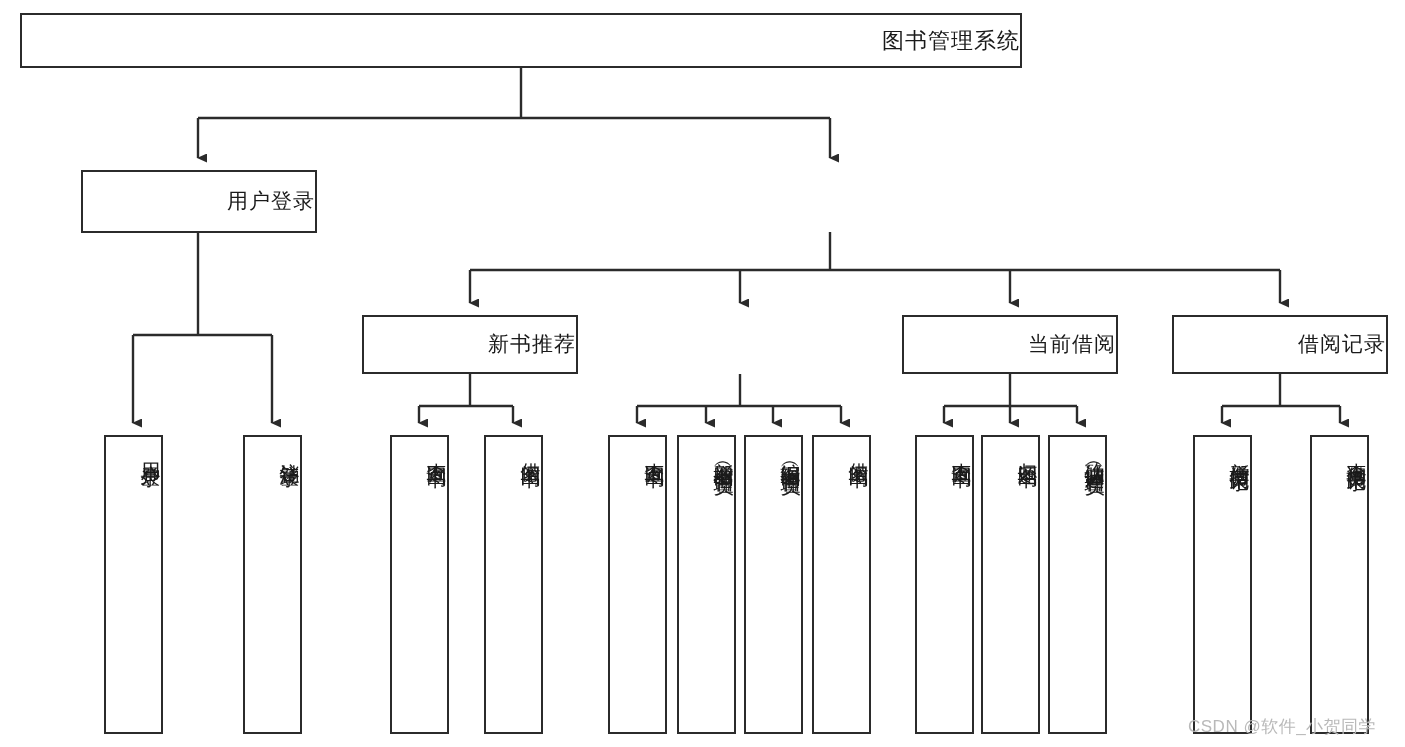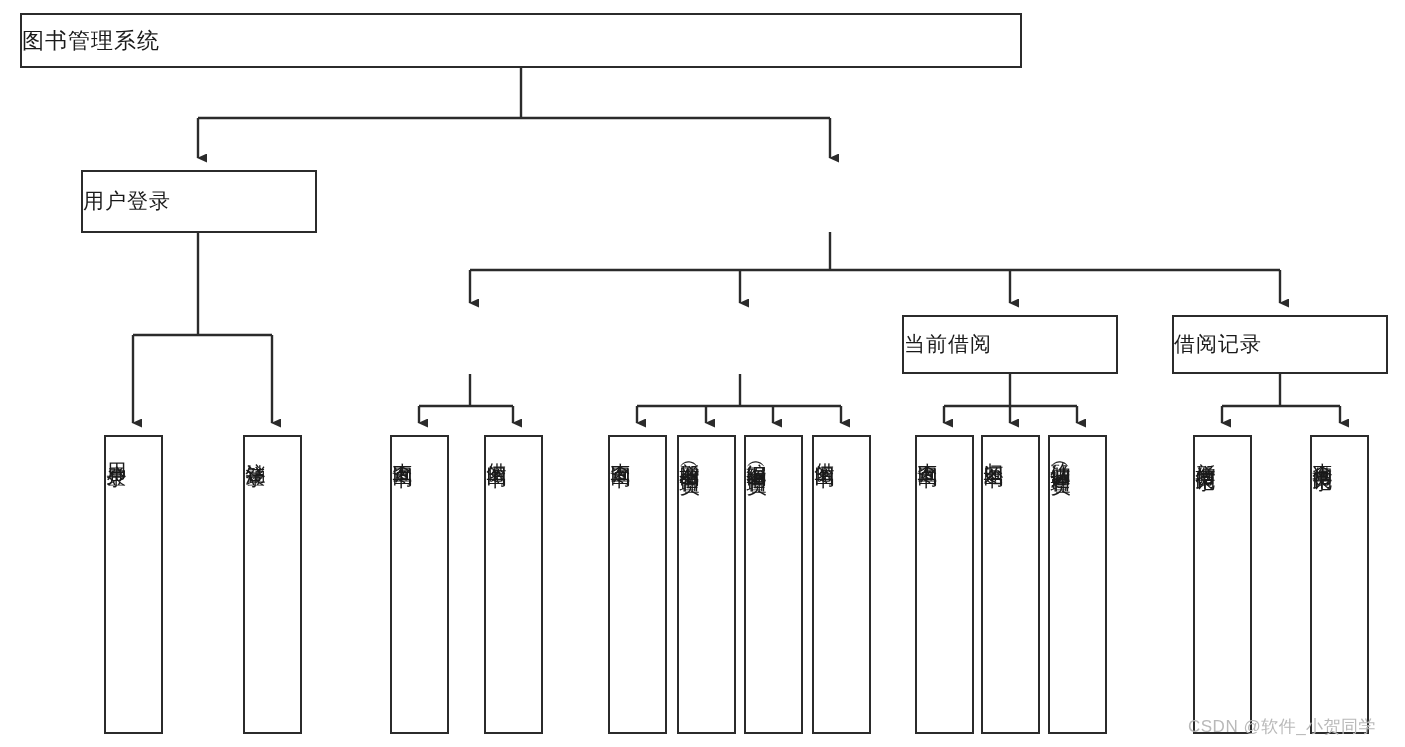--- a/index.html
+++ b/index.html
@@ -26,21 +26,21 @@
     height: 747px;
     pointer-events: none;
   }
   .node {
     position: absolute;
     box-sizing: border-box;
     background: #ffffff;
     border: 2px solid #2b2b2b;
     display: flex;
     align-items: center;
-    justify-content: flex-start;
+    justify-content: flex-end;
     color: #1a1a1a;
   }
   .node-label {
     display: block;
     text-align: center;
     line-height: 1.18;
     white-space: nowrap;
   }
   
   .node.horizontal .node-label {
@@ -135,20 +135,23 @@
 
   <div class="node horizontal root" style="left:20px; top:13px; width:1002px; height:55px;">
     <span class="node-label">图书管理系统</span>
   </div>
 
   <div class="node horizontal" style="left:81px; top:170px; width:236px; height:63px;">
     <span class="node-label">用户登录</span>
   </div>
 
 
+  <div class="node horizontal" style="left:362px; top:315px; width:216px; height:59px;">
+    <span class="node-label">新书推荐</span>
+  </div>
 
 
   <div class="node horizontal" style="left:902px; top:315px; width:216px; height:59px;">
     <span class="node-label">当前借阅</span>
   </div>
 
   <div class="node horizontal" style="left:1172px; top:315px; width:216px; height:59px;">
     <span class="node-label">借阅记录</span>
   </div>
 

